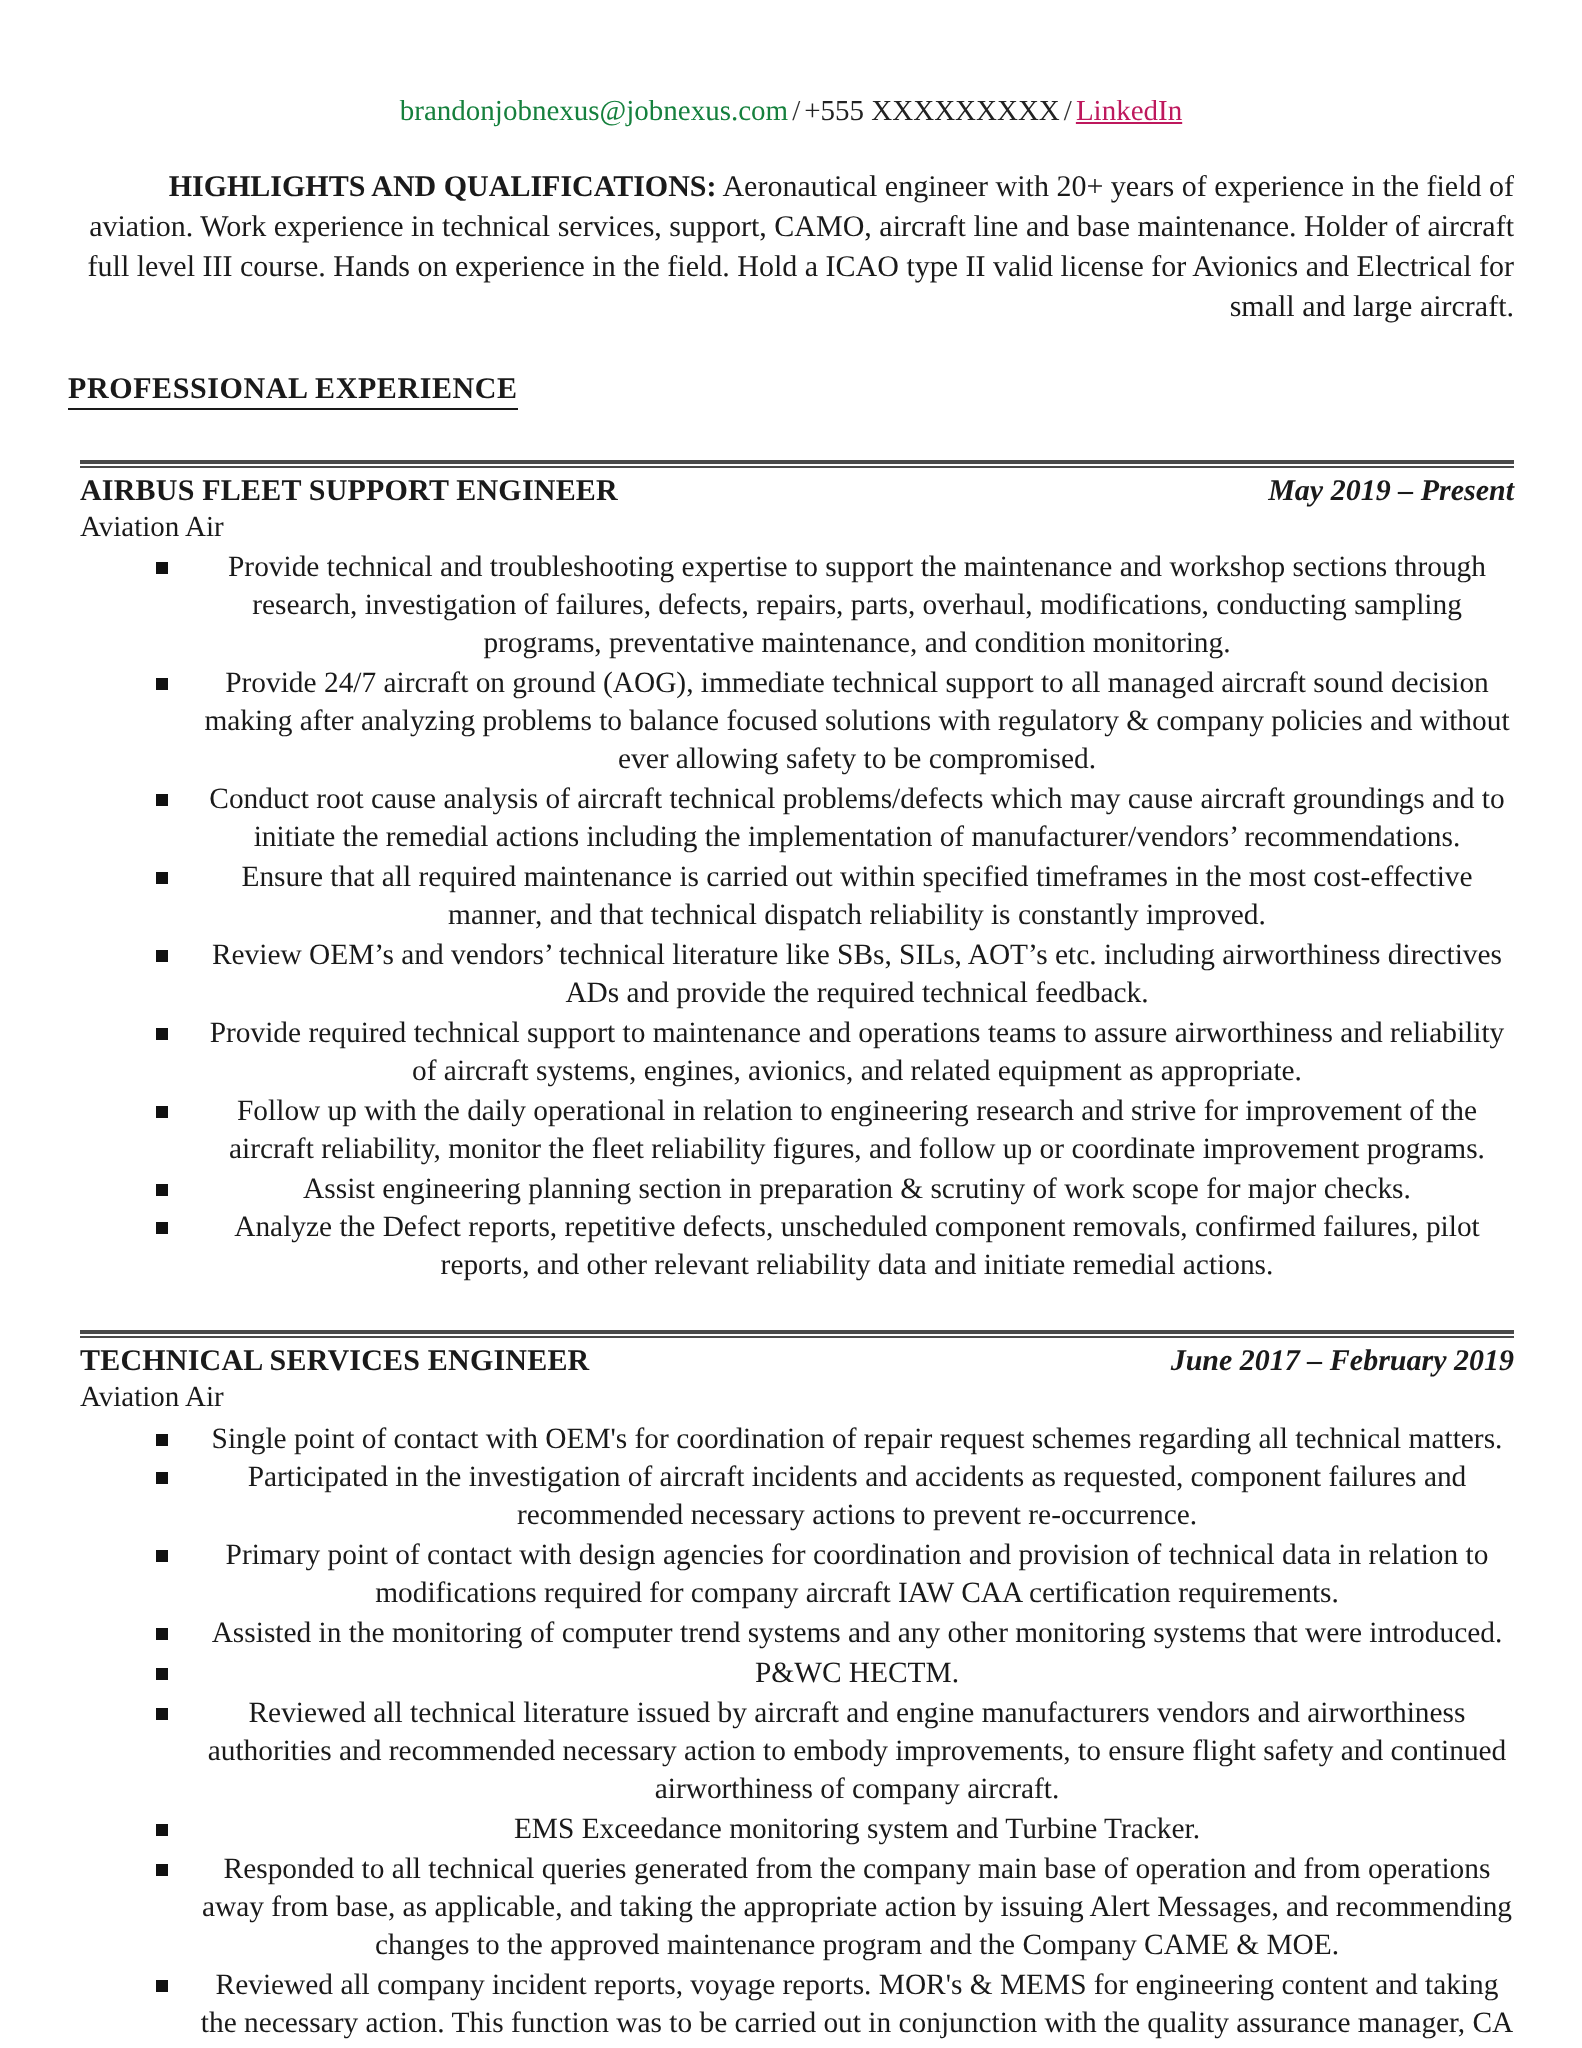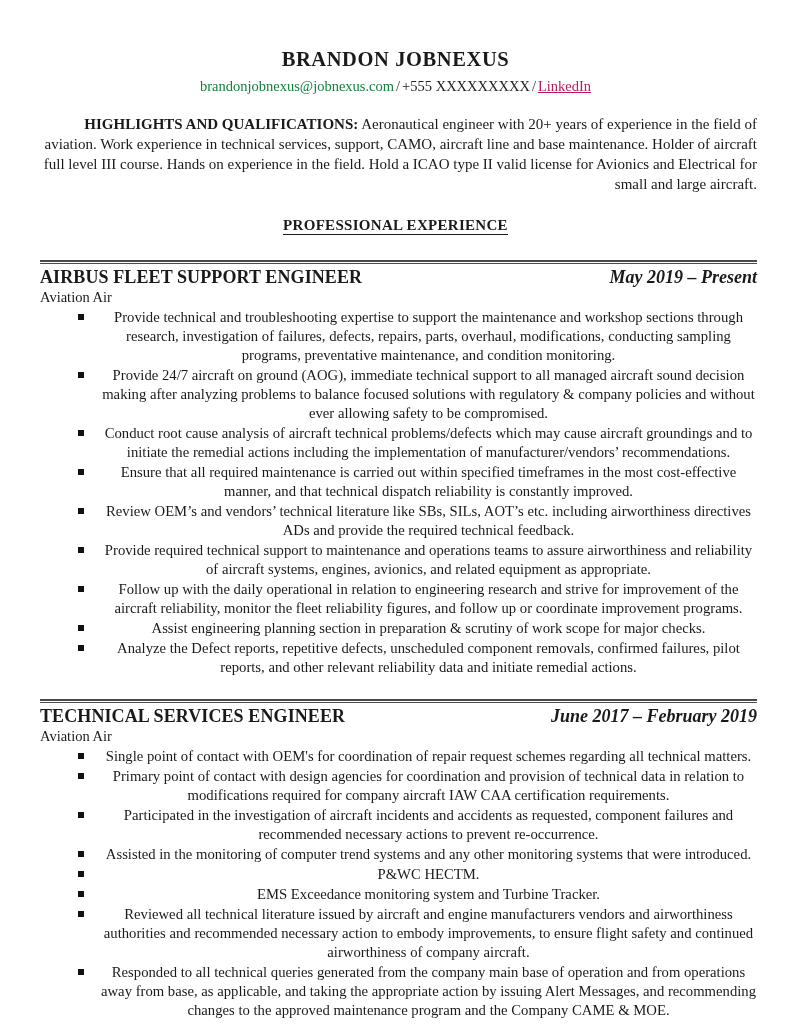--- a/index.html
+++ b/index.html
@@ -58,21 +58,21 @@
     line-height: 1.33;
     text-align: right;
     margin: 0 0 22px 0;
   }
   .highlights .lead {
     font-weight: bold;
   }
 
   
   .section-title {
-    text-align: center;
+    text-align: left;
     font-size: 15px;
     font-weight: bold;
     letter-spacing: 0.3px;
     margin: 0 0 26px 0;
   }
   .section-title span {
     border-bottom: 1.5px solid #1a1a1a;
     padding-bottom: 1px;
   }
 
@@ -83,21 +83,21 @@
   .job-rule {
     border-top: 2px solid #4a4a4a;
     border-bottom: 1px solid #4a4a4a;
     height: 1px;
     margin: 0 0 3px 6px;
   }
   .job-head {
     display: flex;
     justify-content: space-between;
     align-items: baseline;
-    font-size: 18px;
+    font-size: 15px;
     font-weight: bold;
     margin-left: 6px;
     line-height: 1.2;
   }
   .job-title {
     letter-spacing: 0.1px;
   }
   .job-dates {
     white-space: nowrap;
     font-style: italic;
@@ -134,21 +134,20 @@
   }
   ul.bullets li .txt {
     display: block;
   }
 </style>
 </head>
 <body>
 
 <div class="page">
 
-  <h1 class="name">BRANDON JOBNEXUS</h1>
 
   <div class="contact-line">
     <a href="#" class="link-email">brandonjobnexus@jobnexus.com</a><span class="sep">/</span><span>+555 XXXXXXXXX</span><span class="sep">/</span><a href="#" class="link-plain">LinkedIn</a>
   </div>
 
   <p class="highlights"><span class="lead">HIGHLIGHTS AND QUALIFICATIONS:</span><span> Aeronautical engineer with 20+ years of experience in the field of aviation. Work experience in technical services, support, CAMO, aircraft line and base maintenance. Holder of aircraft full level III course. Hands on experience in the field. Hold a ICAO type II valid license for Avionics and Electrical for small and large aircraft.</span></p>
 
   <div class="section-title"><span>PROFESSIONAL EXPERIENCE</span></div>
 
   <div class="job">
@@ -205,41 +204,41 @@
       <div class="job-dates">June 2017 – February 2019</div>
     </div>
     <div class="job-company">Aviation Air</div>
     <ul class="bullets">
       <li>
           <span class="sq"></span>
           <span class="txt">Single point of contact with OEM's for coordination of repair request schemes regarding all technical matters.</span>
         </li>
       <li>
           <span class="sq"></span>
+          <span class="txt">Participated in the investigation of aircraft incidents and accidents as requested, component failures and recommended necessary actions to prevent re-occurrence.</span>
+        </li>
+      <li>
+          <span class="sq"></span>
           <span class="txt">Primary point of contact with design agencies for coordination and provision of technical data in relation to modifications required for company aircraft IAW CAA certification requirements.</span>
         </li>
       <li>
           <span class="sq"></span>
-          <span class="txt">Participated in the investigation of aircraft incidents and accidents as requested, component failures and recommended necessary actions to prevent re-occurrence.</span>
-        </li>
-      <li>
-          <span class="sq"></span>
           <span class="txt">Assisted in the monitoring of computer trend systems and any other monitoring systems that were introduced.</span>
         </li>
       <li>
           <span class="sq"></span>
           <span class="txt">P&amp;WC HECTM.</span>
         </li>
       <li>
           <span class="sq"></span>
+          <span class="txt">Reviewed all technical literature issued by aircraft and engine manufacturers vendors and airworthiness authorities and recommended necessary action to embody improvements, to ensure flight safety and continued airworthiness of company aircraft.</span>
+        </li>
+      <li>
+          <span class="sq"></span>
           <span class="txt">EMS Exceedance monitoring system and Turbine Tracker.</span>
-        </li>
-      <li>
-          <span class="sq"></span>
-          <span class="txt">Reviewed all technical literature issued by aircraft and engine manufacturers vendors and airworthiness authorities and recommended necessary action to embody improvements, to ensure flight safety and continued airworthiness of company aircraft.</span>
         </li>
       <li>
           <span class="sq"></span>
           <span class="txt">Responded to all technical queries generated from the company main base of operation and from operations away from base, as applicable, and taking the appropriate action by issuing Alert Messages, and recommending changes to the approved maintenance program and the Company CAME &amp; MOE.</span>
         </li>
       <li>
           <span class="sq"></span>
           <span class="txt">Reviewed all company incident reports, voyage reports. MOR's &amp; MEMS for engineering content and taking the necessary action. This function was to be carried out in conjunction with the quality assurance manager, CA Manager, and tech services manager.</span>
         </li>
 

